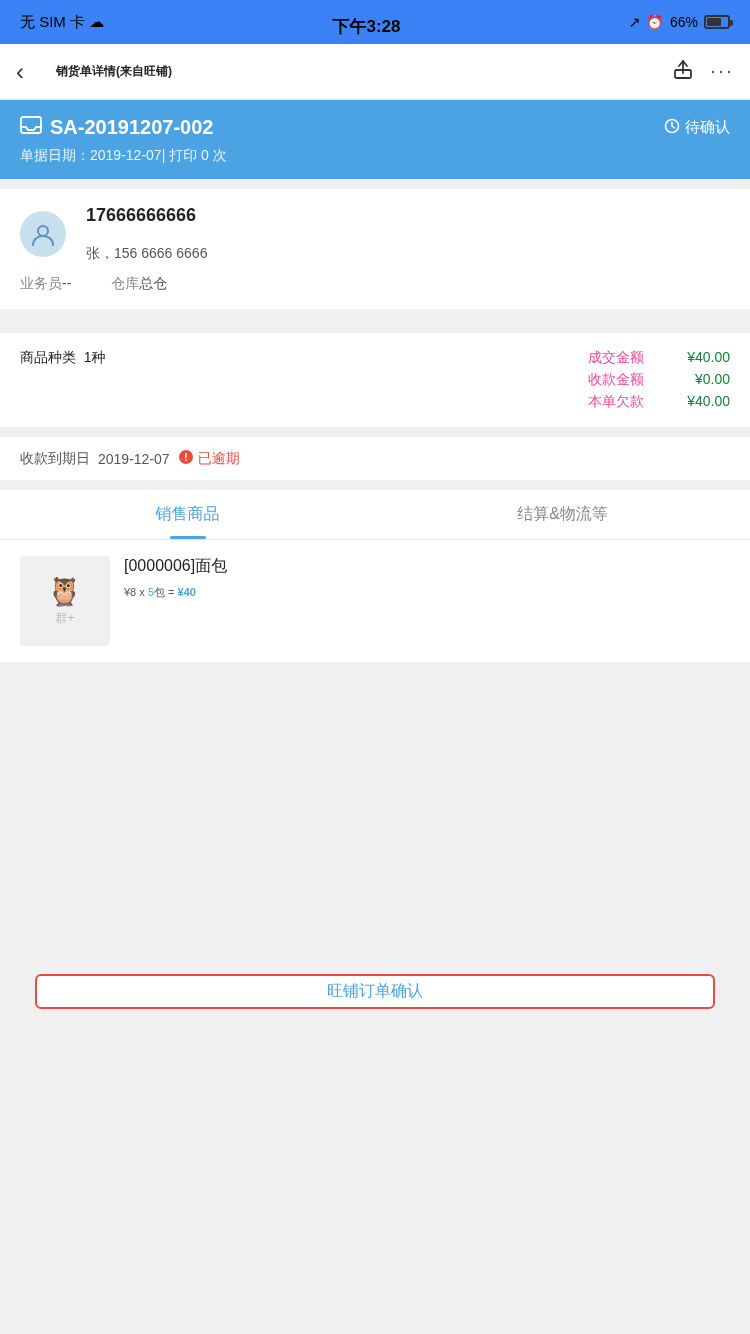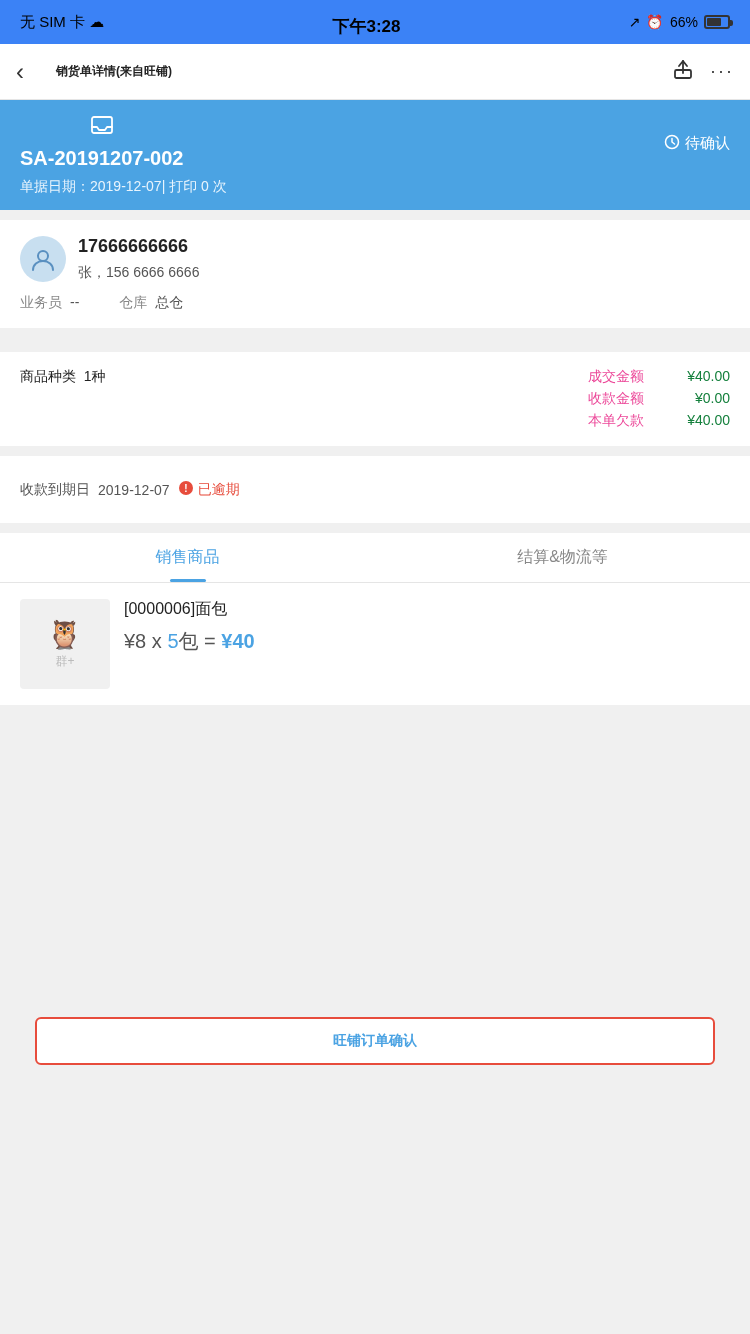--- a/index.html
+++ b/index.html
@@ -96,21 +96,20 @@
       align-items: center;
       justify-content: space-between;
     }
     .order-id {
       font-size: 20px;
       font-weight: 700;
       color: #fff;
       display: flex;
       align-items: center;
       gap: 8px;
-      flex-direction: column;
     }
     .order-status {
       display: flex;
       align-items: center;
       gap: 5px;
       color: #fff;
       font-size: 15px;
     }
     .order-date {
       color: #e8f4fd;
@@ -120,50 +119,50 @@
 
     
     .customer-section {
       background: #fff;
       padding: 16px 20px;
       margin-top: 10px;
     }
     .customer-row {
       display: flex;
       align-items: center;
-      gap: 12px;
+      gap: 20px;
     }
     .customer-avatar {
       width: 46px; height: 46px;
       border-radius: 50%;
       background: #c8dff0;
       display: flex; align-items: center; justify-content: center;
       font-size: 22px;
       color: #5a90c0;
       flex-shrink: 0;
     }
     .customer-phone {
       font-size: 18px;
       font-weight: 600;
       color: #222;
     }
     .customer-name {
       font-size: 14px;
       color: #555;
-      margin-top: 7px;
+      margin-top: 19px;
     }
     .customer-meta {
       display: flex;
       gap: 40px;
       margin-top: 12px;
       font-size: 14px;
       color: #555;
       padding-left: 0;
     }
-    .meta-item { display: flex; gap: 8px; }
+    .meta-item { display: flex; }
     .meta-label { color: #888; }
 
     
     .amounts-section {
       background: #fff;
       padding: 16px 20px;
       margin-top: 24px;
       display: flex;
       justify-content: space-between;
       align-items: flex-start;
@@ -184,21 +183,21 @@
       gap: 16px;
       font-size: 14px;
     }
     .amount-label { color: #ec4899; }
     .amount-value { color: #4ba3e3; font-weight: 500; min-width: 70px; text-align: right; }
     .amount-value.blue { color: #15803d; }
 
     
     .due-section {
       background: #fff;
-      padding: 24px 20px;
+      padding: 12px 20px;
       margin-top: 10px;
       font-size: 14px;
       color: #555;
       display: flex;
       align-items: center;
       gap: 8px;
     }
     .overdue-badge {
       display: flex;
       align-items: center;
@@ -267,48 +266,48 @@
       margin-top: 2px;
     }
     .product-info { flex: 1; }
     .product-name {
       font-size: 16px;
       font-weight: 500;
       color: #222;
       margin-bottom: 8px;
     }
     .product-price {
-      font-size: 20px;
+      font-size: 11px;
       color: #555;
     }
     .product-price .qty { color: #4ba3e3; }
     .product-price .total { color: #4ba3e3; font-weight: 600; }
 
     
     .empty-area {
       background: #f0f0f0;
       height: 300px;
     }
 
     
     .bottom-bar {
       background: #f0f0f0;
       padding: 12px 20px 20px;
       display: flex;
       justify-content: center;
     }
     .confirm-btn {
       width: 680px;
-      height: 48px;
+      height: 35px;
       background: #fff;
       border: 2.5px solid #e74c3c;
       border-radius: 6px;
-      font-size: 14px;
+      font-size: 16px;
       color: #4ba3e3;
-      font-weight: 700;
+      font-weight: 400;
       cursor: pointer;
       display: flex; align-items: center; justify-content: center;
     }
   </style>
 </head>
 <body>
 
 <div class="status-bar">
   <div class="status-left">
     <span>无 SIM 卡  ☁</span>

